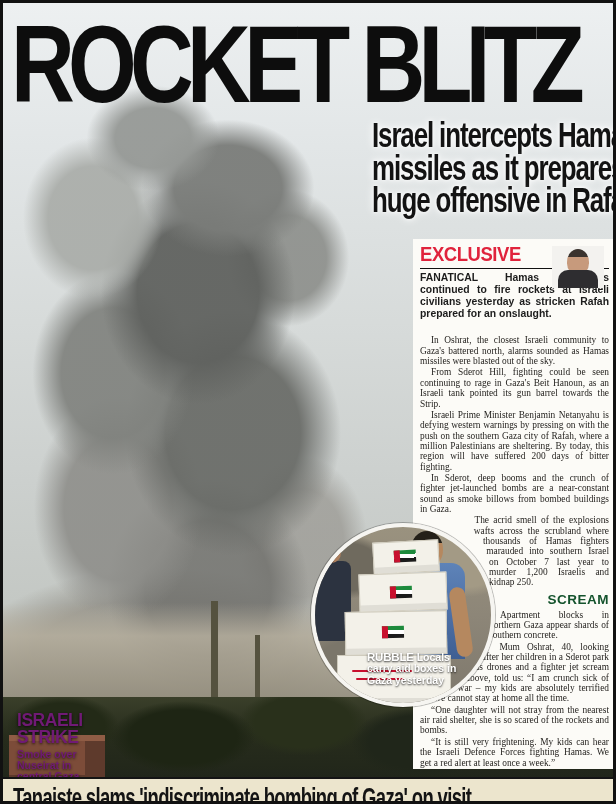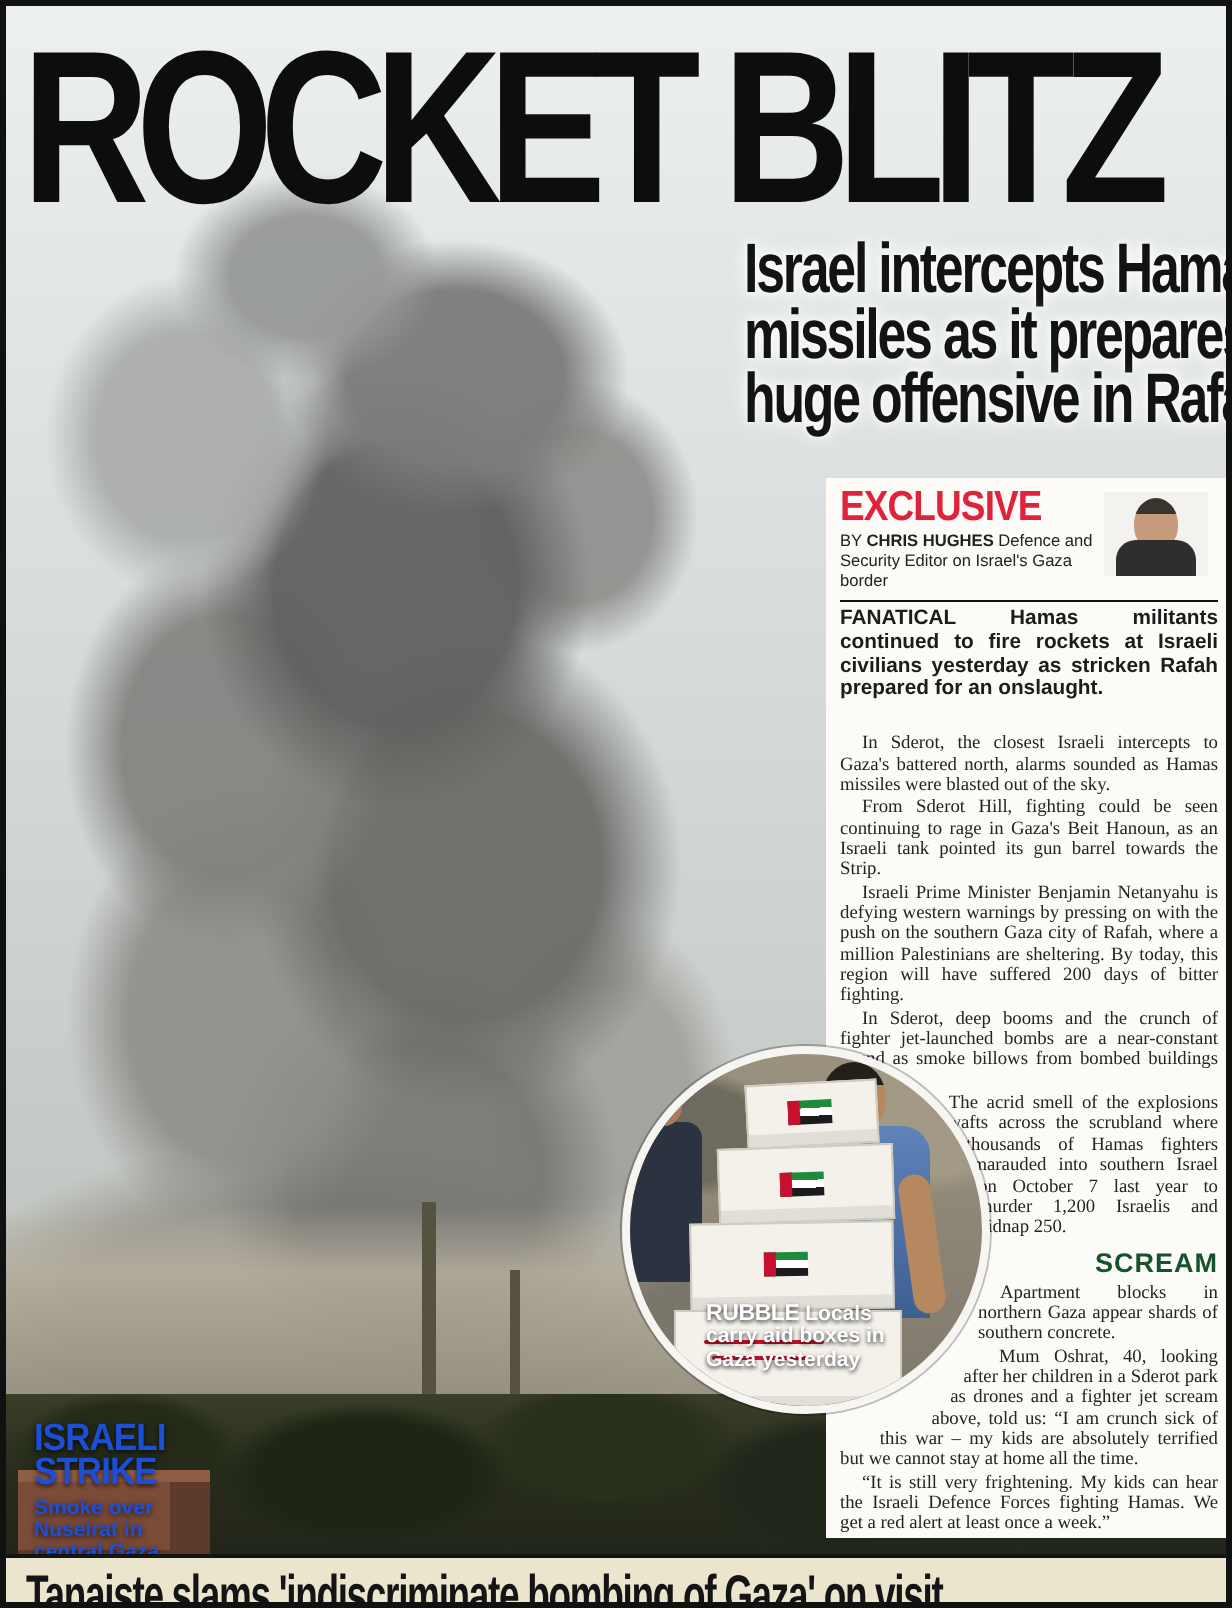--- a/index.html
+++ b/index.html
@@ -82,24 +82,24 @@
   .box{position:absolute;background:#f3f1e9;border:1px solid #cfcbbd;box-shadow:inset 0 -6px 0 rgba(0,0,0,.08);}
   .box1{left:58px;top:14px;width:64px;height:30px;transform:rotate(-3deg);}
   .box2{left:44px;top:46px;width:86px;height:36px;transform:rotate(-2deg);}
   .box3{left:30px;top:84px;width:100px;height:42px;transform:rotate(-1deg);}
   .box4{left:22px;top:128px;width:112px;height:48px;}
   .flag{position:absolute;width:22px;height:12px;
     background:linear-gradient(180deg,#1d8a3c 0 33%,#fff 33% 66%,#1b1b1b 66%);}
   .flag:before{content:"";position:absolute;left:0;top:0;width:6px;height:12px;background:#c8102e;}
   .scribble{position:absolute;height:2px;background:#c8102e;border-radius:2px;}
   
-  .rubble-cap{position:absolute;left:350px;top:648px;width:92px;color:#fff;
+  .rubble-cap{position:absolute;left:364px;top:648px;width:92px;color:#fff;
     font-weight:bold;font-size:10.5px;line-height:1.08;text-shadow:0 1px 2px rgba(0,0,0,.8);}
   .rubble-cap b{font-size:11.5px;letter-spacing:-0.2px;}
-  .strike-cap{position:absolute;left:14px;top:708px;color:#1d4ed8;text-shadow:0 1px 3px rgba(0,0,0,.75);}
+  .strike-cap{position:absolute;left:14px;top:708px;color:#701a75;text-shadow:0 1px 3px rgba(0,0,0,.75);}
   .strike-big{font-weight:bold;font-size:19px;line-height:0.92;letter-spacing:-0.5px;transform:scaleX(0.92);transform-origin:0 0;}
   .strike-small{font-weight:bold;font-size:10.5px;line-height:1.05;width:64px;margin-top:3px;}
   
   .teaser{position:absolute;left:0;bottom:0;width:616px;height:22px;background:#ece5cd;
     border-top:2px solid #141414;overflow:hidden;}
   .teaser-text{position:absolute;left:10px;top:3px;color:#141414;font-weight:bold;font-size:28px;
     letter-spacing:-1px;white-space:nowrap;transform:scaleX(0.66);transform-origin:0 0;}
 </style>
 </head>
 <body>
@@ -119,47 +119,43 @@
 
   <div class="subhead">
     <div>Israel intercepts Hamas</div>
     <div>missiles as it prepares</div>
     <div>huge offensive in Rafah</div>
   </div>
 
   <section class="article">
     <div style="position:relative;">
       <div class="exc-tag">EXCLUSIVE</div>
-      <div class="byline">
-        <span>BY</span>
-        <b>CHRIS HUGHES</b>
-        <span>Defence and Security Editor on Israel's Gaza border</span>
-      </div>
       <div class="headshot">
         <div class="hs-head"></div>
         <div class="hs-body"></div>
       </div>
     </div>
     <div class="hrule"></div>
 
     <p class="intro">FANATICAL Hamas militants continued to fire rockets at Israeli civilians yesterday as stricken Rafah prepared for an onslaught.</p>
 
-    <p class="bodyp">In Sderot, the closest Israeli intercepts to Gaza's battered north, alarms sounded as Hamas missiles were blasted out of the sky.</p>
+    <p class="bodyp">In Oshrat, the closest Israeli community to Gaza's battered north, alarms sounded as Hamas missiles were blasted out of the sky.</p>
     <p class="bodyp">From Sderot Hill, fighting could be seen continuing to rage in Gaza's Beit Hanoun, as an Israeli tank pointed its gun barrel towards the Strip.</p>
     <p class="bodyp">Israeli Prime Minister Benjamin Netanyahu is defying western warnings by pressing on with the push on the southern Gaza city of Rafah, where a million Palestinians are sheltering. By today, this region will have suffered 200 days of bitter fighting.</p>
     <p class="bodyp">In Sderot, deep booms and the crunch of fighter jet-launched bombs are a near-constant sound as smoke billows from bombed buildings in Gaza.</p>
 
     <div class="wrapfloat"></div>
 
     <p class="bodyp">The acrid smell of the explosions wafts across the scrubland where thousands of Hamas fighters marauded into southern Israel on October 7 last year to murder 1,200 Israelis and kidnap 250.</p>
 
     <h2 class="crosshead">SCREAM</h2>
 
     <p class="bodyp">Apartment blocks in northern Gaza appear shards of southern concrete.</p>
     <p class="bodyp">Mum Oshrat, 40, looking after her children in a Sderot park as drones and a fighter jet scream above, told us: “I am crunch sick of this war – my kids are absolutely terrified but we cannot stay at home all the time.</p>
+    <p class="bodyp">“One daughter will not stray from the nearest air raid shelter, she is so scared of the rockets and bombs.</p>
     <p class="bodyp">“It is still very frightening. My kids can hear the Israeli Defence Forces fighting Hamas. We get a red alert at least once a week.”</p>
 
   </section>
 
   <div class="circle">
     <div class="fig2"></div>
     <div class="fig2h"></div>
     <div class="man-head"></div>
     <div class="man-shirt"></div>
     <div class="man-arm"></div>

